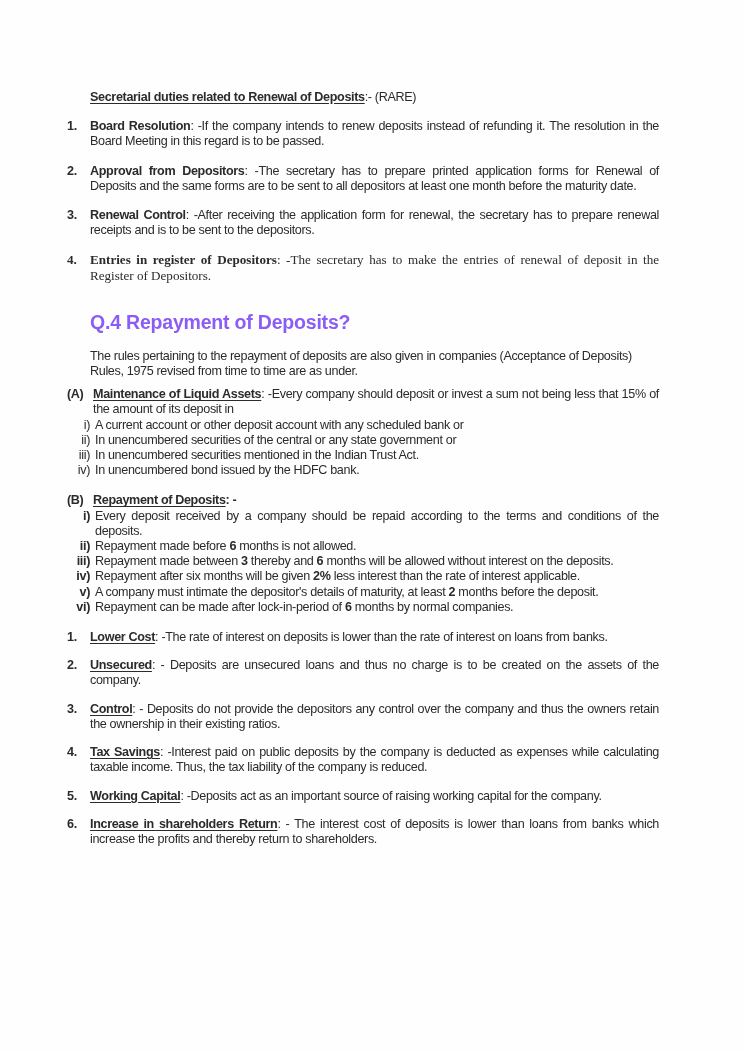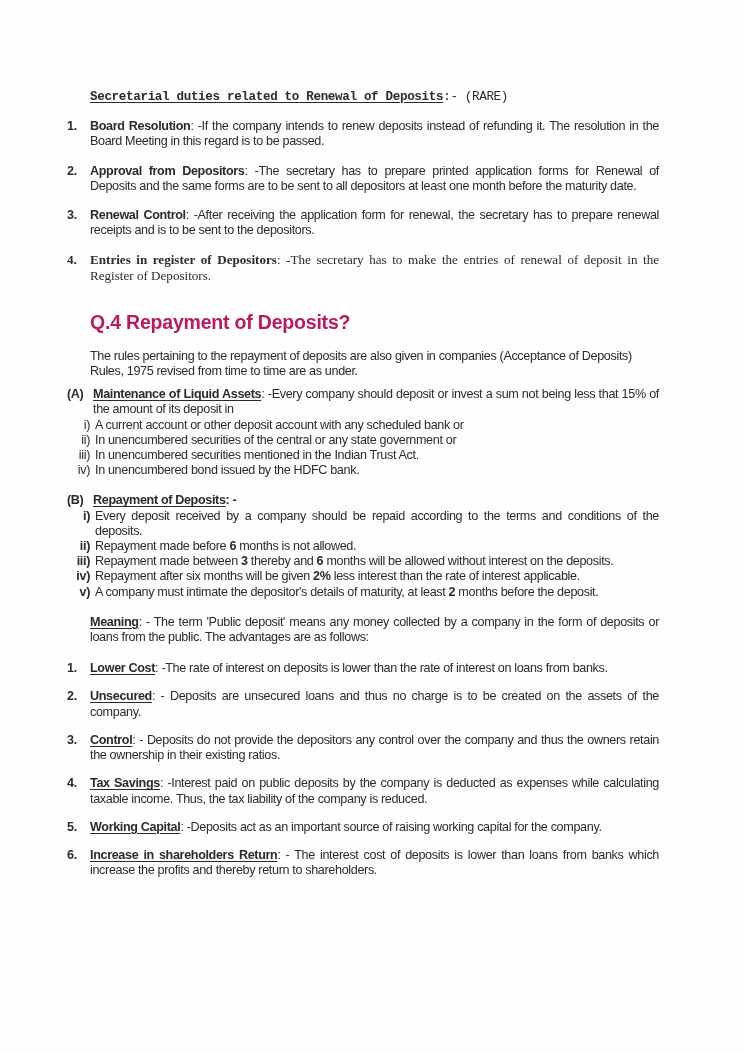--- a/index.html
+++ b/index.html
@@ -6,27 +6,27 @@
   .page{
     width:744px;height:1052px;background:#fefefe;box-sizing:border-box;
     padding:90px 85px 0 67px;margin:0 auto;
     color:#2b2b2b;font-family:"Liberation Sans",sans-serif;
     font-size:12.6px;line-height:15.2px;letter-spacing:-0.35px;
     overflow:hidden;
   }
   .b{font-weight:700;}
   .lbl{font-weight:700;text-decoration:underline;text-underline-offset:2px;}
   .blbl{font-weight:700;}
-  .h1{margin:0 0 14px 23px;font-family:Liberation Mono, monospace;}
+  .h1{margin:0 0 14px 23px;}
   .li{display:flex;margin:0 0 14px 0;}
   .li .num{flex:none;width:23px;font-weight:700;}
   .li .body{flex:1;text-align:justify;}
   .tight{margin-bottom:0;}
   .serif{font-family:"Liberation Serif",serif;font-size:13.1px;letter-spacing:0;}
-  .qhead{font-weight:700;font-size:19.5px;line-height:23px;color:#be185d;letter-spacing:-0.2px;}
+  .qhead{font-weight:700;font-size:19.5px;line-height:23px;color:#8b5cf6;letter-spacing:-0.2px;}
   .q4{margin:28px 0 15px 23px;}
   .q5{margin:3px 0 17px -25px;}
   .para{margin:0 0 16px 23px;}
   .pr{padding-right:22px;}
   .just{text-align:justify;}
   .sect{margin-bottom:15px;}
   .sect .li{margin-bottom:0;}
   .hrow .num{width:26px;}
   .rrow{margin-left:5px;}
   .rrow .rnum{flex:none;width:18px;text-align:right;margin-right:5px;}
@@ -123,26 +123,27 @@
       <div class="body"><span>Repayment made between </span><span class="b">3</span><span> thereby and </span><span class="b">6</span><span> months will be allowed without interest on the deposits.</span></div>
     </div>
     <div class="li rrow">
       <span class="rnum">iv)</span>
       <div class="body"><span>Repayment after six months will be given </span><span class="b">2%</span><span> less interest than the rate of interest applicable.</span></div>
     </div>
     <div class="li rrow">
       <span class="rnum">v)</span>
       <div class="body"><span>A company must intimate the depositor's details of maturity, at least </span><span class="b">2</span><span> months before the deposit.</span></div>
     </div>
+    <div class="li rrow">
+      <span class="rnum">vi)</span>
+      <div class="body"><span>Repayment can be made after lock-in-period of </span><span class="b">6</span><span> months by normal companies.</span></div>
+    </div>
   </div>
 
 
-  <p class="para just">
-    <span class="lbl">Meaning</span><span>: - The term 'Public deposit' means any money collected by a company in the form of deposits or loans from the public. The advantages are as follows:</span>
-  </p>
 
   <div class="li adv">
     <span class="num">1.</span>
     <div class="body nowrap">
       <span class="lbl">Lower Cost</span><span>: -The rate of interest on deposits is lower than the rate of interest on loans from banks.</span>
     </div>
   </div>
 
   <div class="li adv">
     <span class="num">2.</span>

